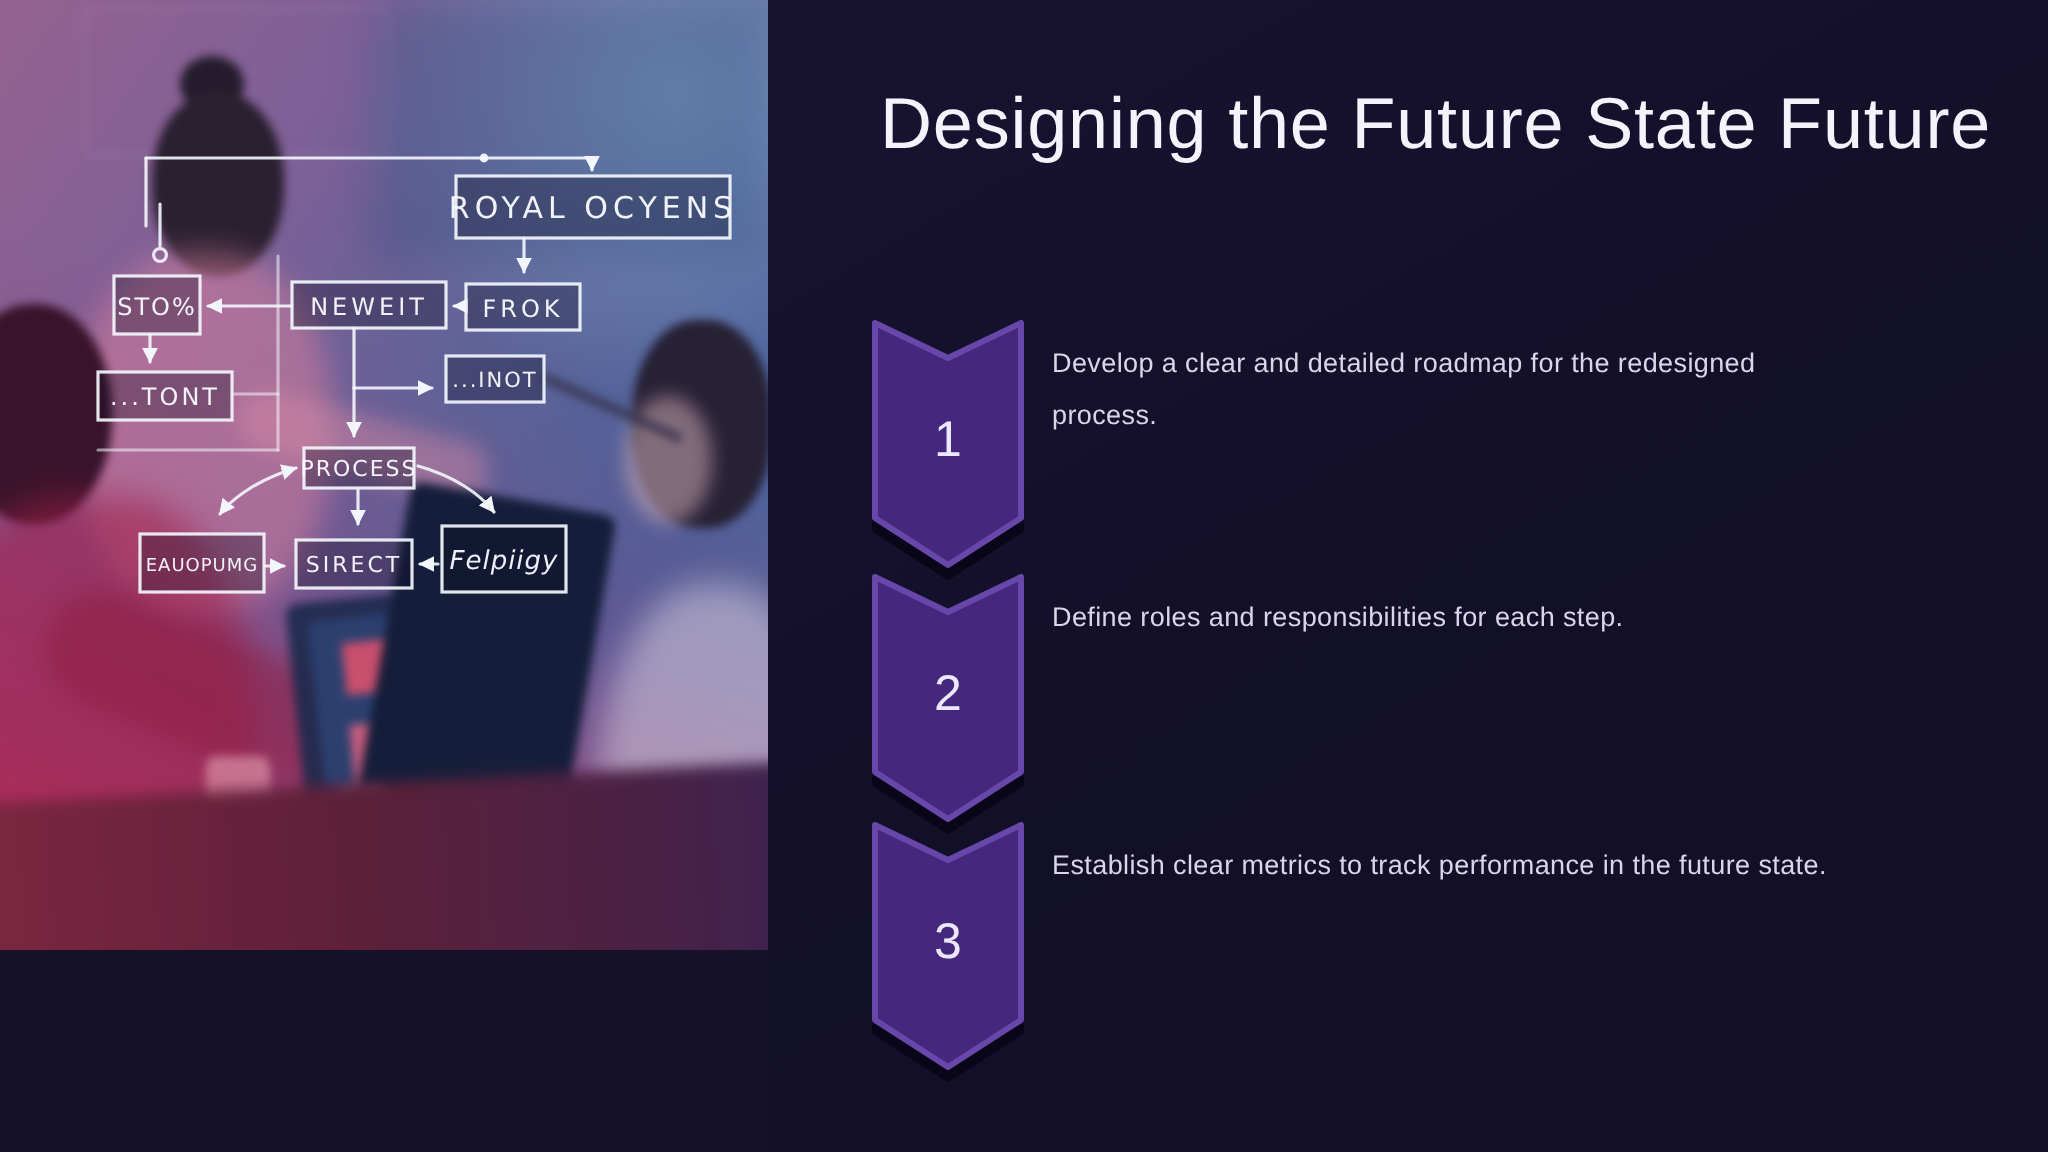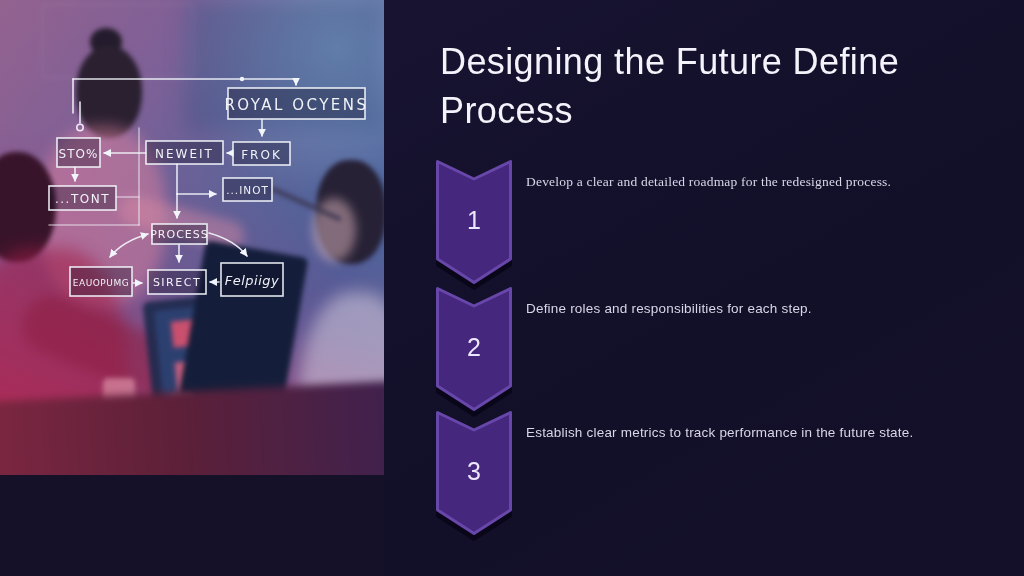--- a/index.html
+++ b/index.html
@@ -33,21 +33,21 @@
   .step.s1{top:160px;z-index:3;}
   .step.s2{top:287px;z-index:2;}
   .step.s3{top:411px;z-index:1;}
   .chev{position:absolute;left:0;top:0;filter:drop-shadow(0 6px 0 rgba(10,6,24,0.95));}
   .chev polygon{fill:#45277e;stroke:#6847ab;stroke-width:3;stroke-linejoin:round;}
   .stepnum{position:absolute;left:0;top:6px;width:76px;height:108px;
            display:flex;align-items:center;justify-content:center;
            font-size:25px;color:#ece7fb;}
   .steptext{position:absolute;left:90px;top:9px;font-size:13.5px;line-height:26px;
             color:#d9d6e8;letter-spacing:0.2px;}
-  .s1 .steptext{width:400px;font-family:Liberation Serif, serif;}
+  .s1 .steptext{width:400px;}
   .s2 .steptext,.s3 .steptext{width:520px;}
 </style>
 </head>
 <body>
 
 <div class="slide">
 
   <div class="photo">
     <div class="scene">
 
@@ -147,21 +147,21 @@
         <text x="177" y="283" font-size="11" letter-spacing="1.5">SIRECT</text>
       </g>
       <g>
         <rect x="221" y="263" width="62" height="33"></rect>
         <text x="252" y="281" font-size="13" font-style="italic" letter-spacing="0.5">Felpiigy</text>
       </g>
     </svg>
   </div>
 
   <div class="content">
-    <h1 class="title">Designing the Future Define Process</h1>
+    <h1 class="title">Designing the Future State Future</h1>
 
     <div class="step s1">
       <svg class="chev" width="76" height="126" viewBox="0 0 76 126">
         <polygon points="1.5,1.5 38,19 74.5,1.5 74.5,99 38,122.5 1.5,99"></polygon>
       </svg>
       <div class="stepnum">1</div>
       <div class="steptext">Develop a clear and detailed roadmap for the redesigned process.</div>
     </div>
 
     <div class="step s2">

